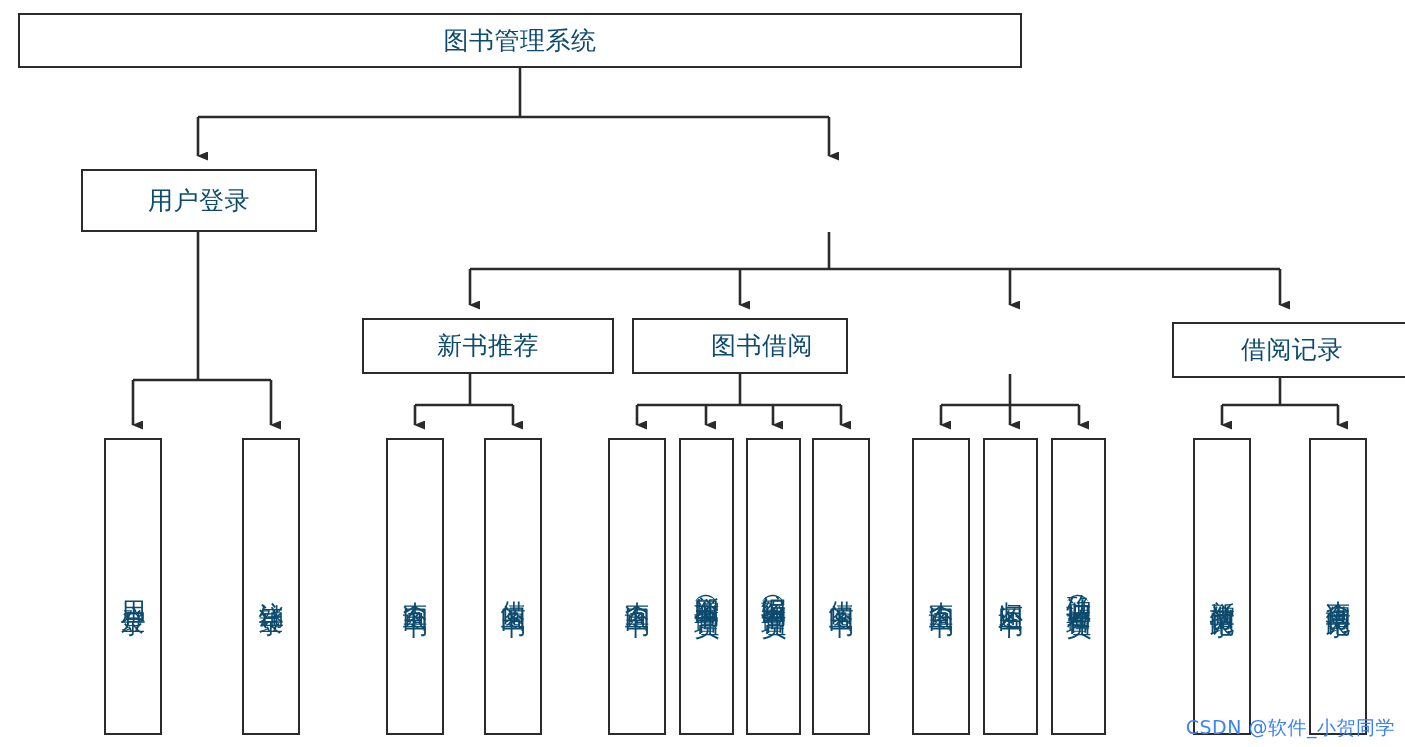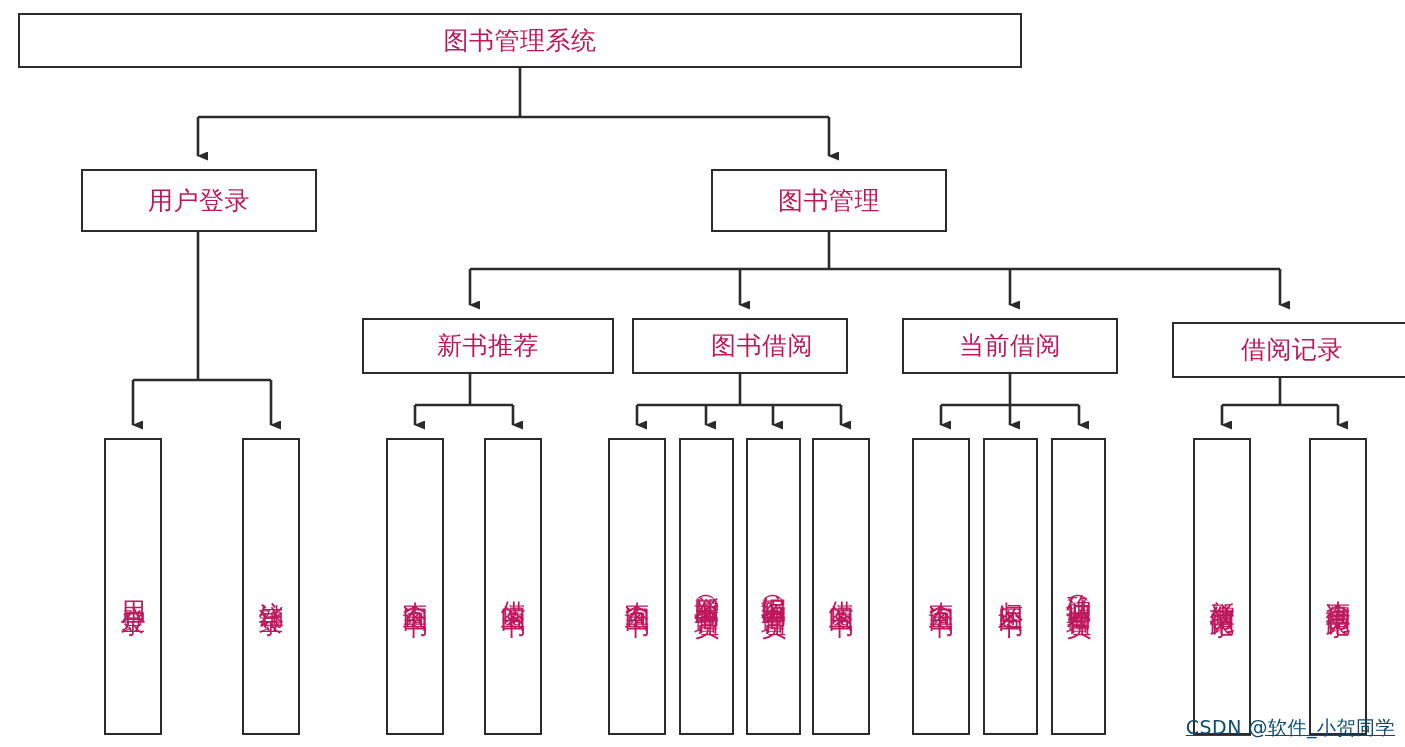--- a/index.html
+++ b/index.html
@@ -30,21 +30,21 @@
     position: absolute;
     box-sizing: border-box;
     background: #ffffff;
     border: 2.5px solid #2b2b2b;
     display: flex;
     align-items: center;
     justify-content: center;
     z-index: 2;
   }
   .node-label {
-    color: #be185d;
+    color: #0c4a6e;
     letter-spacing: 0.5px;
     white-space: nowrap;
     line-height: 1.18;
   }
   .node.root {
     border-width: 2.5px;
   }
   .node.root .node-label {
     font-size: 25px;
   }
@@ -65,25 +65,24 @@
     margin: 0 auto;
   }
   .node.leaf.tall-text .node-label {
     letter-spacing: 3px;
   }
   #watermark {
     position: absolute;
     right: 10px;
     bottom: 6px;
     font-size: 19px;
-    color: #0c4a6e;
+    color: #3b82f6;
     white-space: nowrap;
     z-index: 5;
     letter-spacing: 0.5px;
-    text-decoration: underline;
   }
 </style>
 </head>
 <body>
 
 <div id="diagram-root">
 
   <svg id="edge-layer" viewBox="0 0 1405 747" width="1405" height="747">
     <defs>
       <marker id="arrowhead" markerWidth="9" markerHeight="11" refX="4.5" refY="10" orient="auto" markerUnits="userSpaceOnUse">
@@ -134,33 +133,27 @@
     </g>
   </svg>
 
   <div class="node root" style="left:18px; top:13px; width:1004px; height:55px;">
     <span class="node-label">图书管理系统</span>
   </div>
 
   <div class="node level1" style="left:81px; top:169px; width:236px; height:63px;">
     <span class="node-label">用户登录</span>
   </div>
-  <div class="node level1" style="left:711px; top:169px; width:236px; height:63px;">
-    <span class="node-label">图书管理</span>
-  </div>
 
   <div class="node level2" style="left:362px; top:318px; width:252px; height:56px;">
     <span class="node-label">新书推荐</span>
   </div>
   <div class="node level2" style="left:632px; top:318px; width:216px; height:56px;padding-left:44px;">
     <span class="node-label">图书借阅</span>
   </div>
-  <div class="node level2" style="left:902px; top:318px; width:216px; height:56px;">
-    <span class="node-label">当前借阅</span>
-  </div>
   <div class="node level2" style="left:1172px; top:322px; width:240px; height:56px;">
     <span class="node-label">借阅记录</span>
   </div>
 
   <div class="node leaf" style="left:104px; top:438px; width:58px; height:297px;">
     <span class="node-label">用户登录</span>
   </div>
   <div class="node leaf" style="left:242px; top:438px; width:58px; height:297px;">
     <span class="node-label">注销登录</span>
   </div>

